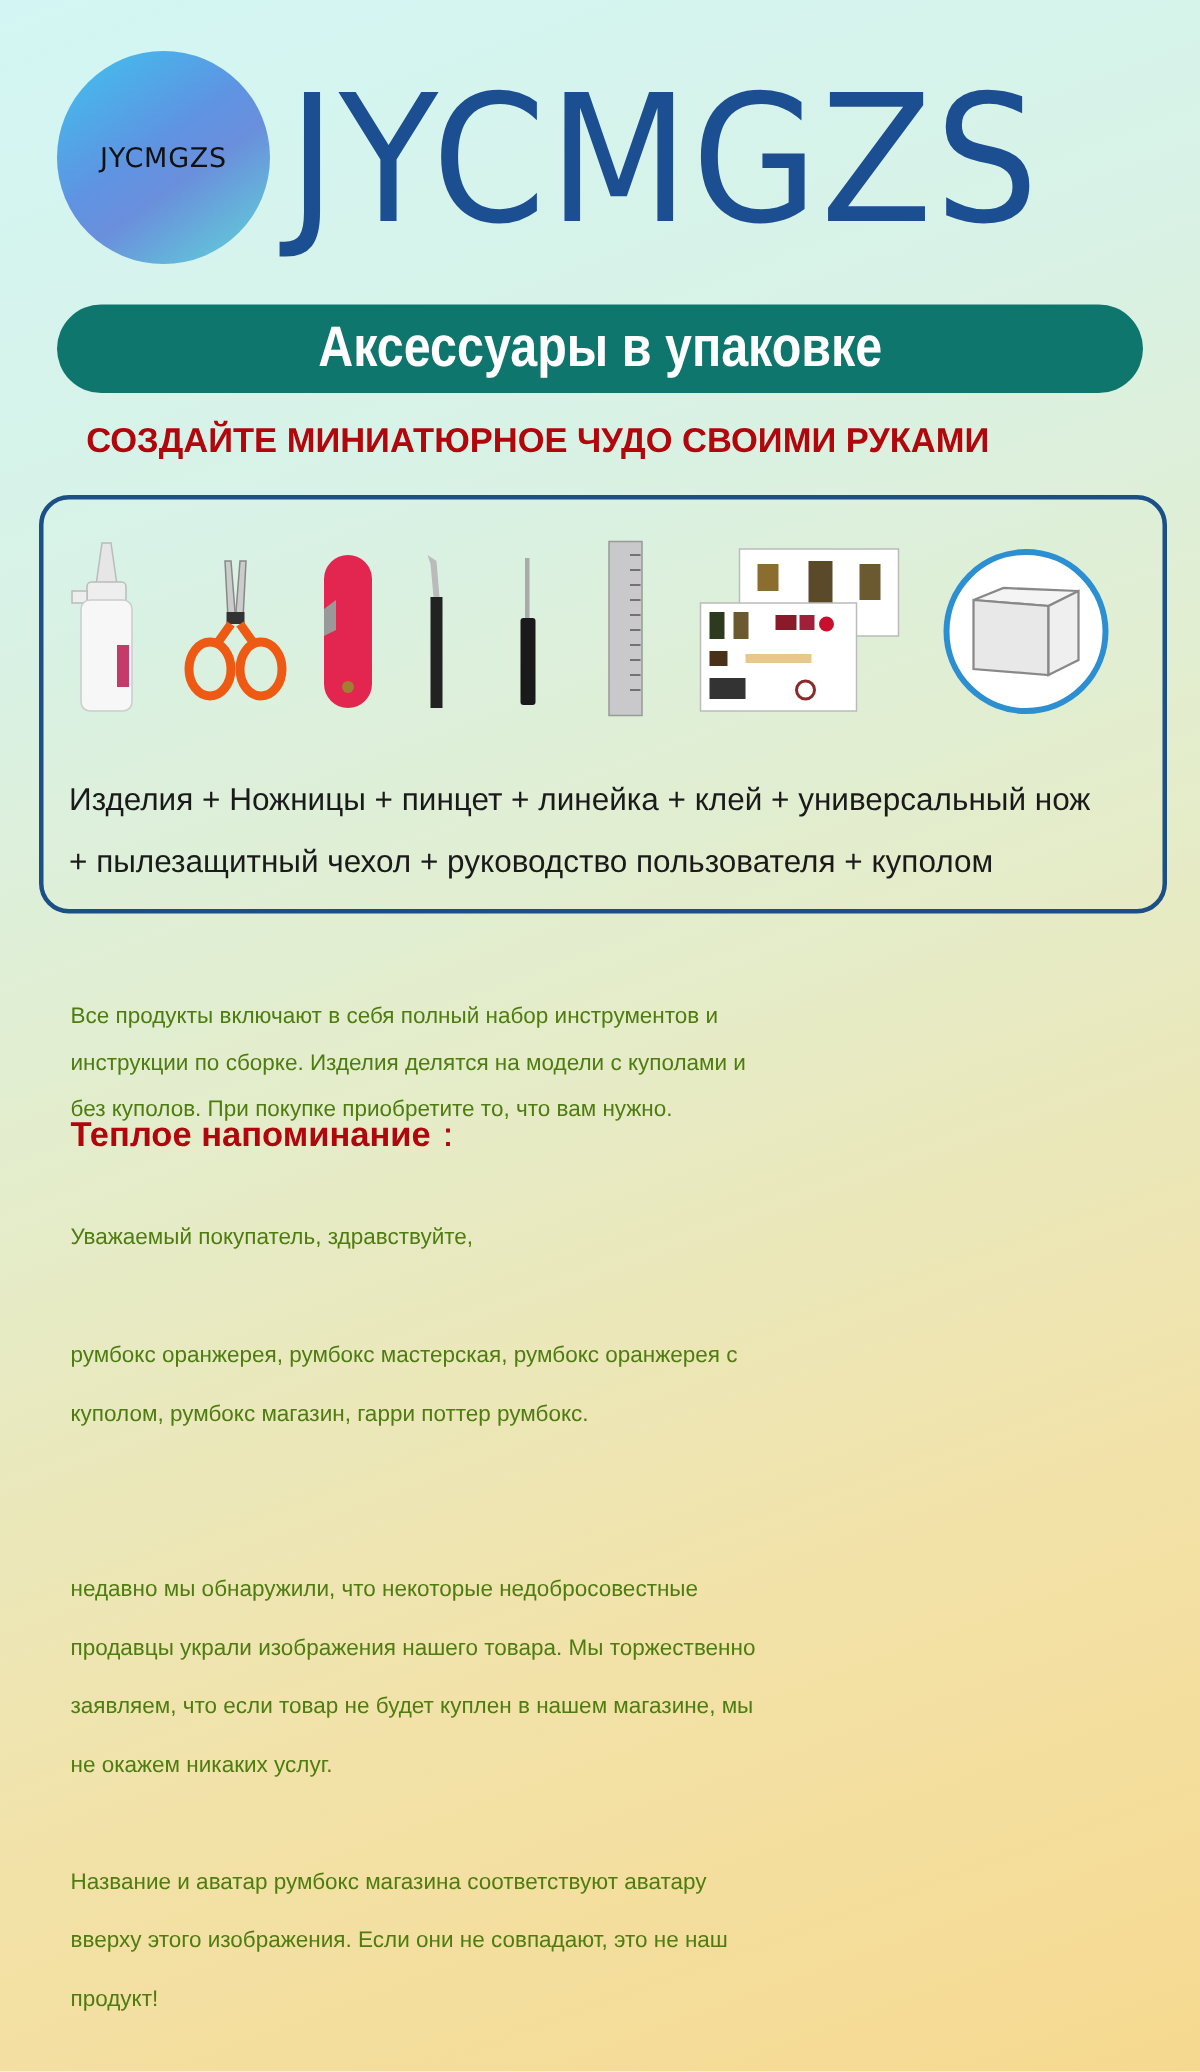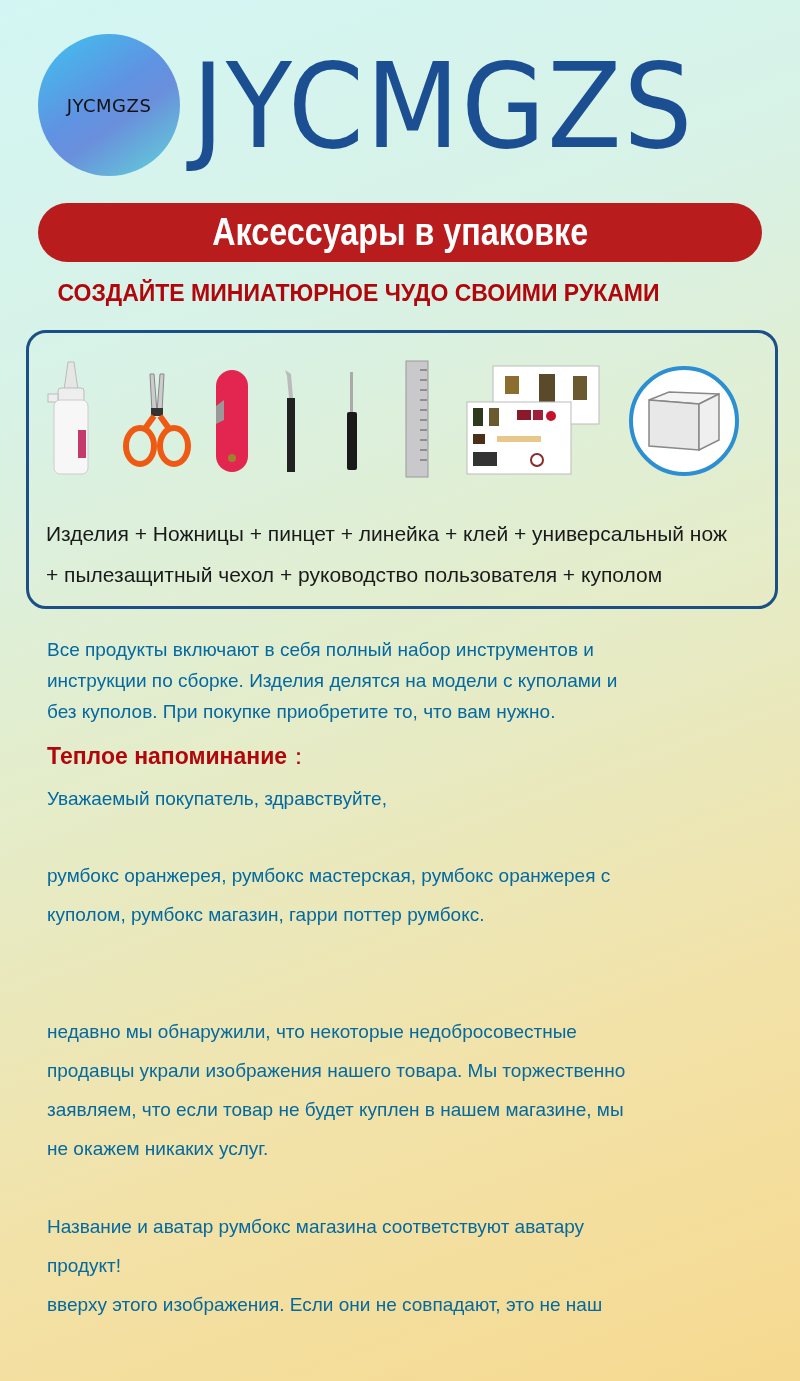--- a/index.html
+++ b/index.html
@@ -23,21 +23,21 @@
   .brand {
     left: 192px; top: 46px; height: 120px; width: 570px;
     font-family: "DejaVu Sans", sans-serif; font-weight: normal;
     font-size: 118px; line-height: 120px; color: #1c4f92; letter-spacing: 2px;
     transform: scaleX(0.92); transform-origin: left center; white-space: nowrap;
   }
 
   
   .banner {
     left: 38px; top: 203px; width: 724px; height: 59px; border-radius: 30px;
-    background: #b91c1c; display: flex; align-items: center; justify-content: center;
+    background: #0f766e; display: flex; align-items: center; justify-content: center;
   }
   .banner span {
     color: #fff; font-weight: bold; font-size: 38px;
     font-family: "Liberation Sans", sans-serif;
     transform: scaleX(0.85); display: inline-block;
   }
 
   .tagline {
     left: 0; top: 280px; width: 717px; text-align: center;
     color: #b0060c; font-weight: bold; font-size: 23px;
@@ -47,21 +47,21 @@
   .acc-box {
     left: 26px; top: 330px; width: 752px; height: 279px;
     border: 3px solid #1b4f85; border-radius: 20px; box-sizing: border-box;
   }
   .tool { position: absolute; }
   .acc-text {
     left: 46px; width: 740px; font-size: 21px; color: #1a1a1a; white-space: nowrap;
   }
 
   
-  .para { left: 47px; width: 720px; font-size: 19px; color: #0369a1; }
+  .para { left: 47px; width: 720px; font-size: 15px; color: #4d7c0f; margin-top: 28px; }
   .para-tight { line-height: 31px; }
   .para-loose { line-height: 39px; }
   .reminder { left: 47px; top: 741px; font-size: 23px; font-weight: bold; color: #b0060c; text-align: center; }
   .reminder .colon { font-weight: normal; }
 </style>
 </head>
 <body>
 
 <div class="abs logo-circle">
   <span>JYCMGZS</span>
@@ -172,15 +172,15 @@
 
 <div class="abs para para-loose" style="top:1012px">
   <div>недавно мы обнаружили, что некоторые недобросовестные</div>
   <div>продавцы украли изображения нашего товара. Мы торжественно</div>
   <div>заявляем, что если товар не будет куплен в нашем магазине, мы</div>
   <div>не окажем никаких услуг.</div>
 </div>
 
 <div class="abs para para-loose" style="top:1207px">
   <div>Название и аватар румбокс магазина соответствуют аватару</div>
+  <div>вверху этого изображения. Если они не совпадают, это не наш</div>
   <div>продукт!</div>
-  <div>вверху этого изображения. Если они не совпадают, это не наш</div>
 </div>
 
 </body></html>

